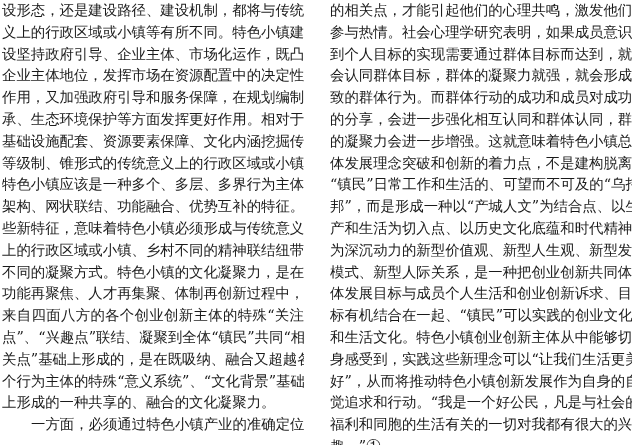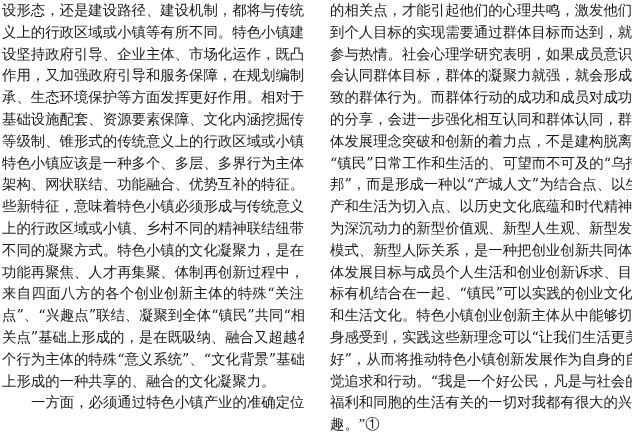--- a/index.html
+++ b/index.html
@@ -11,30 +11,31 @@
     height: 21.8px;
     line-height: 21.8px;
     font-family: "DejaVu Serif", "Liberation Serif", serif;
     font-size: 14.4px;
     color: #1a1a1a;
     white-space: nowrap;
     text-align: justify;
     text-align-last: justify;
     overflow: hidden;
   }
-  .line.last { text-align-last: left; font-family: Liberation Serif, serif; }
+  .line.last { text-align-last: left; }
   .line.indent { padding-left: 29px; }
 </style>
 </head>
 <body>
 
 <div class="col col-left">
   <div class="line">设形态，还是建设路径、建设机制，都将与传统意</div>
   <div class="line">义上的行政区域或小镇等有所不同。特色小镇建</div>
   <div class="line">设坚持政府引导、企业主体、市场化运作，既凸显</div>
+  <div class="line">企业主体地位，发挥市场在资源配置中的决定性</div>
   <div class="line">作用，又加强政府引导和服务保障，在规划编制、</div>
   <div class="line">承、生态环境保护等方面发挥更好作用。相对于</div>
   <div class="line">基础设施配套、资源要素保障、文化内涵挖掘传</div>
   <div class="line">等级制、锥形式的传统意义上的行政区域或小镇，</div>
   <div class="line">特色小镇应该是一种多个、多层、多界行为主体联</div>
   <div class="line">架构、网状联结、功能融合、优势互补的特征。这</div>
   <div class="line">些新特征，意味着特色小镇必须形成与传统意义</div>
   <div class="line">上的行政区域或小镇、乡村不同的精神联结纽带、</div>
   <div class="line">不同的凝聚方式。特色小镇的文化凝聚力，是在</div>
   <div class="line">功能再聚焦、人才再集聚、体制再创新过程中，把</div>
@@ -42,25 +43,26 @@
   <div class="line">点”、“兴趣点”联结、凝聚到全体“镇民”共同“相</div>
   <div class="line">关点”基础上形成的，是在既吸纳、融合又超越各</div>
   <div class="line">个行为主体的特殊“意义系统”、“文化背景”基础</div>
   <div class="line last">上形成的一种共享的、融合的文化凝聚力。</div>
   <div class="line indent">一方面，必须通过特色小镇产业的准确定位、</div>
 
 </div>
 
 <div class="col col-right">
   <div class="line">的相关点，才能引起他们的心理共鸣，激发他们的</div>
+  <div class="line">参与热情。社会心理学研究表明，如果成员意识</div>
   <div class="line">到个人目标的实现需要通过群体目标而达到，就</div>
-  <div class="line">参与热情。社会心理学研究表明，如果成员意识</div>
   <div class="line">会认同群体目标，群体的凝聚力就强，就会形成一</div>
   <div class="line">致的群体行为。而群体行动的成功和成员对成功</div>
   <div class="line">的分享，会进一步强化相互认同和群体认同，群体</div>
+  <div class="line">的凝聚力会进一步增强。这就意味着特色小镇总</div>
   <div class="line">体发展理念突破和创新的着力点，不是建构脱离</div>
   <div class="line">“镇民”日常工作和生活的、可望而不可及的“乌托</div>
   <div class="line">邦”，而是形成一种以“产城人文”为结合点、以生</div>
   <div class="line">产和生活为切入点、以历史文化底蕴和时代精神</div>
   <div class="line">为深沉动力的新型价值观、新型人生观、新型发展</div>
   <div class="line">模式、新型人际关系，是一种把创业创新共同体总</div>
   <div class="line">体发展目标与成员个人生活和创业创新诉求、目</div>
   <div class="line">标有机结合在一起、“镇民”可以实践的创业文化</div>
   <div class="line">和生活文化。特色小镇创业创新主体从中能够切</div>
   <div class="line">身感受到，实践这些新理念可以“让我们生活更美</div>

